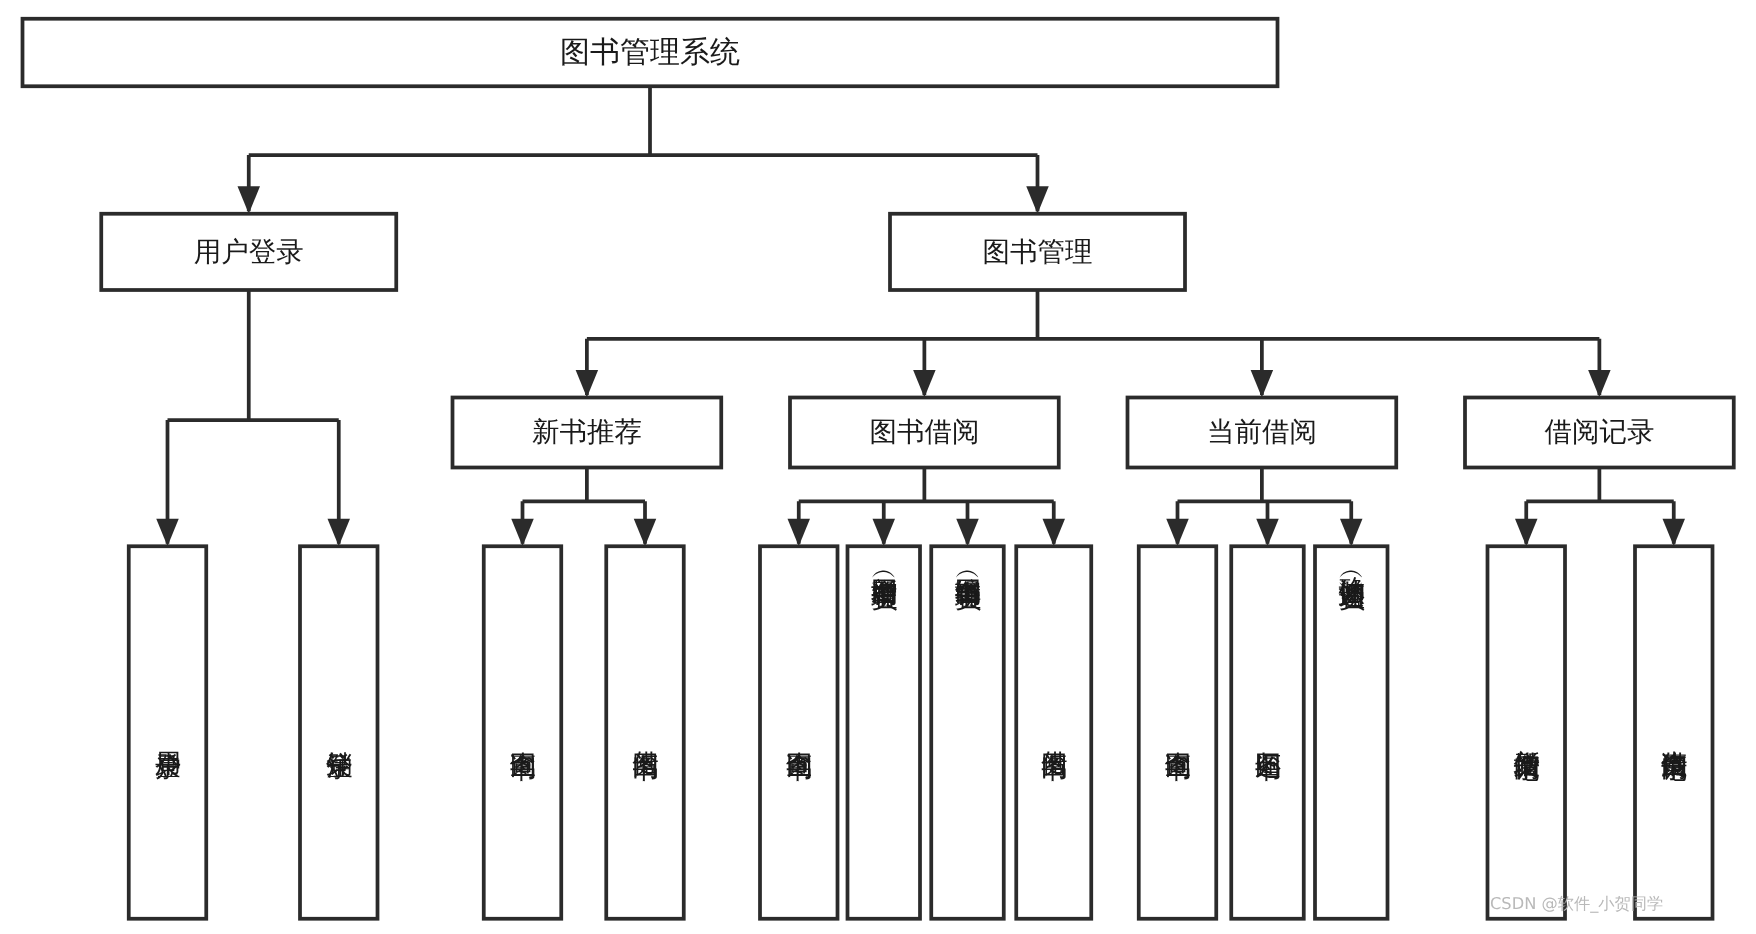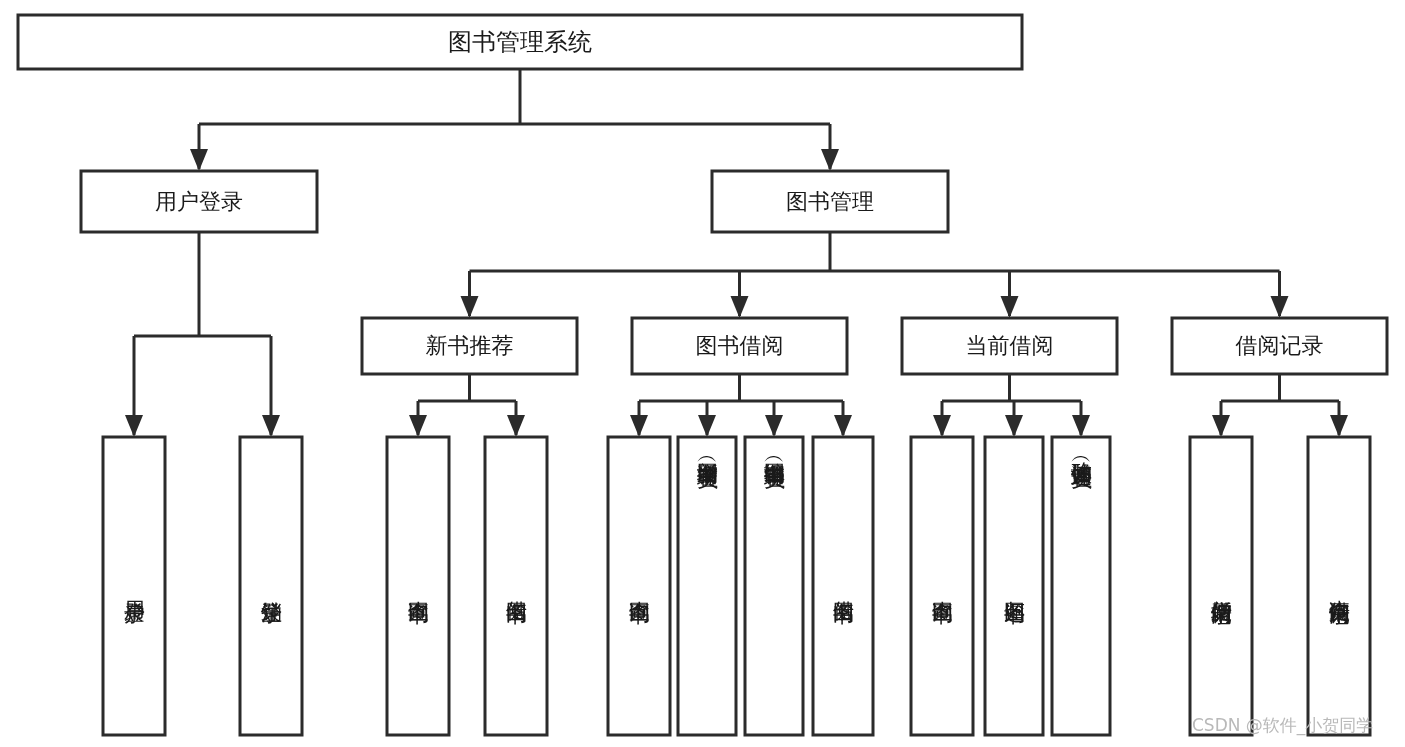--- a/index.html
+++ b/index.html
@@ -74,21 +74,21 @@
     color: #1a1a1a;
     writing-mode: vertical-rl;
     text-orientation: upright;
     letter-spacing: 1px;
     white-space: nowrap;
     text-align: center;
   }
   .watermark {
     position: absolute;
     font-family: "DejaVu Sans", "Liberation Sans", sans-serif;
-    font-size: 17px;
+    font-size: 13px;
     color: #b9b9b9;
     white-space: nowrap;
     pointer-events: none;
   }
 </style>
 </head>
 <body>
 
 <div id="diagram-root">
   <svg class="diagram-canvas" id="diagram-svg" viewBox="0 0 1405 747" xmlns="http://www.w3.org/2000/svg">

